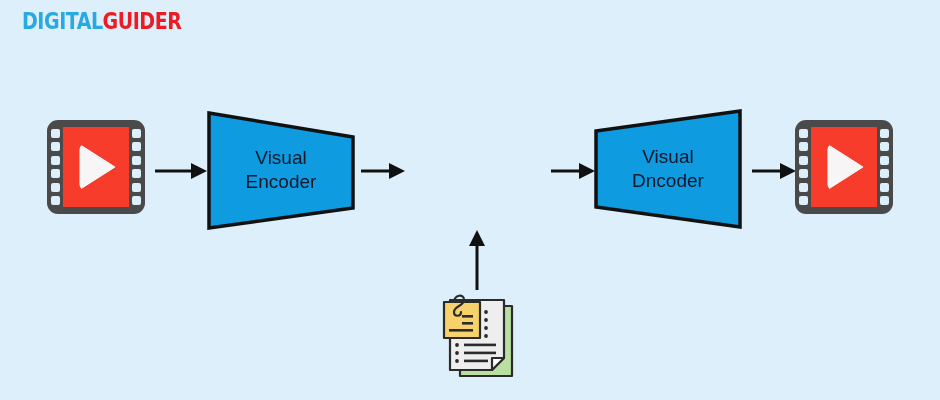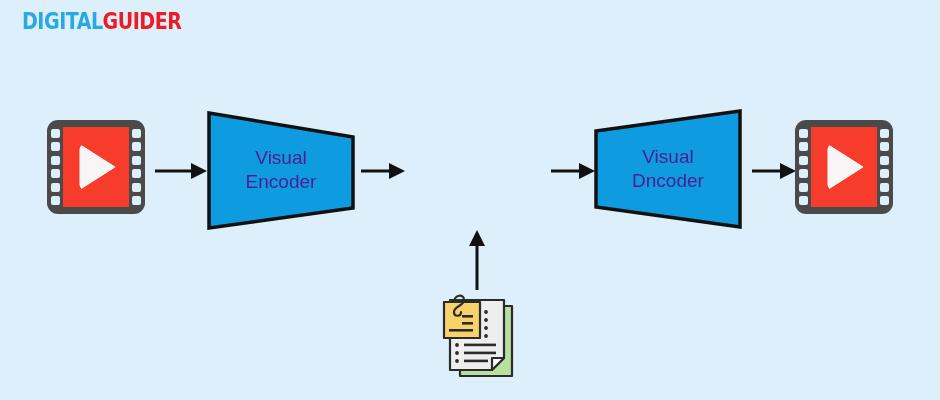--- a/index.html
+++ b/index.html
@@ -84,21 +84,21 @@
     background: #dceffa;
     border-radius: 2px;
   }
 
   
   .block {
     position: absolute;
     display: flex;
     align-items: center;
     justify-content: center;
-    color: #4c1d95;
+    color: #0f172a;
     font-size: 19px;
     line-height: 1.28;
     text-align: center;
     box-sizing: border-box;
   }
   .block-rect {
     background: #0e9be0;
     border: 2.5px solid #111;
   }
   .shape-svg {

